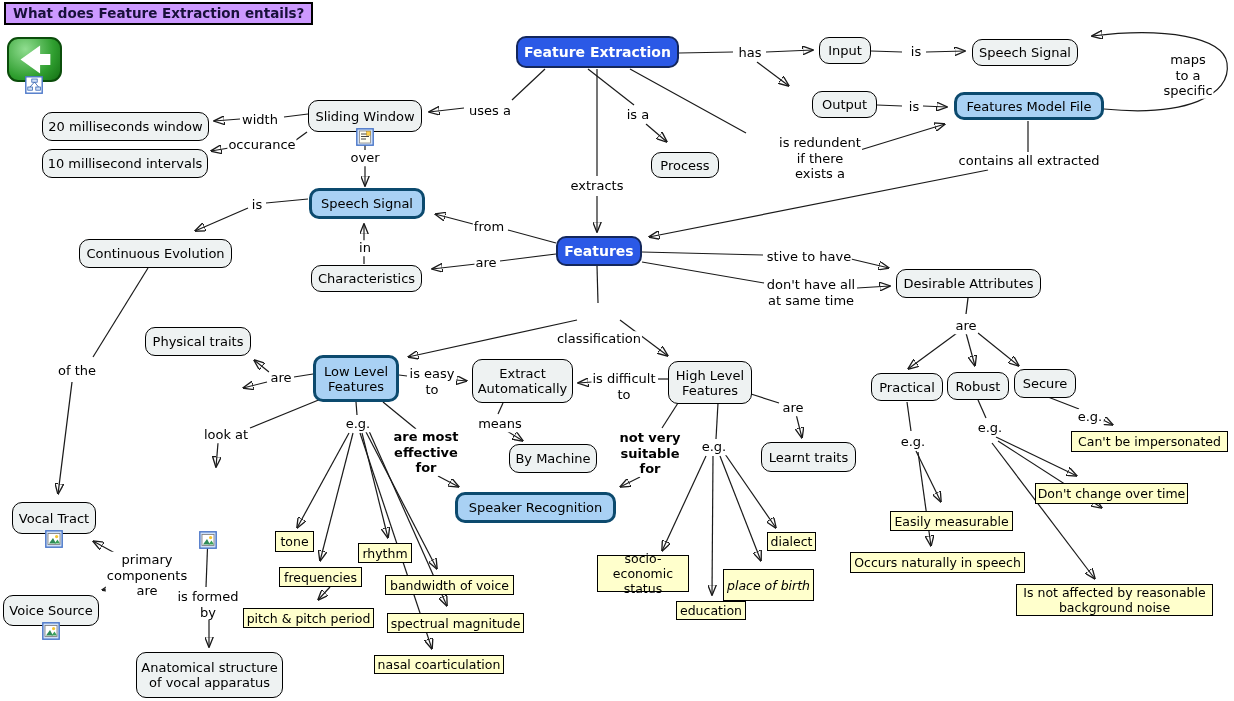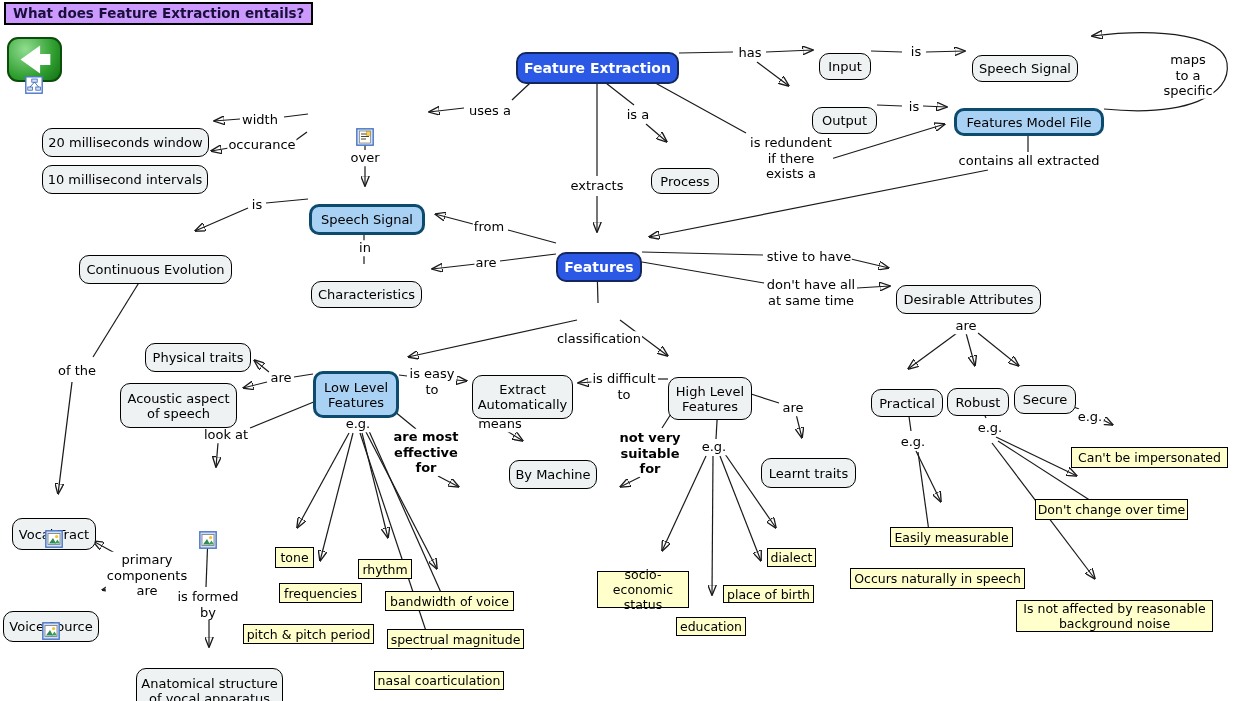--- a/index.html
+++ b/index.html
@@ -2,21 +2,21 @@
 <html style="--c-focus_node: #2b59e6; --c-focus_border: #14275c; --c-highlight_node: #a9d1f4; --c-concept_node: #eef2f2; --c-example_node: #ffffcc; --c-line: #1a1a1a; --c-title_bg: #cc99ff; --c-button_green: #2f9e2f;"><head>
 <meta charset="utf-8">
 <style>
   html,body{margin:0;padding:0;background:#fff;}
   #canvas{position:relative;width:1234px;height:701px;background:#fff;overflow:hidden;
           font-family:"DejaVu Sans","Liberation Sans",sans-serif;}
   #edges{position:absolute;left:0;top:0;width:1234px;height:701px;}
   #edges line,#edges path{stroke:var(--c-line,#1a1a1a);stroke-width:1.2px;fill:none;}
   .node{position:absolute;display:flex;align-items:center;justify-content:center;
         text-align:center;font-size:13px;line-height:15px;color:#000;
-        white-space:pre-line;box-sizing:border-box;z-index:2;margin-top:16px;}
+        white-space:pre-line;box-sizing:border-box;z-index:2;}
   .node.gray{background:var(--c-concept_node,#eef2f2);border:1px solid #000;border-radius:10px;}
   .node.blue{background:var(--c-highlight_node,#a9d1f4);border:3px solid #0c4a6e;border-radius:10px;}
   .node.focus{background:var(--c-focus_node,#2b59e6);border:2px solid var(--c-focus_border,#14275c);
               border-radius:10px;color:#fff;font-weight:bold;font-size:14px;}
   .node.yellow{background:var(--c-example_node,#ffffcc);border:1px solid #000;border-radius:0;
                font-size:12.5px;line-height:15px;}
   .label{position:absolute;transform:translate(-50%,-50%);font-size:13px;line-height:15.5px;
          text-align:center;color:#000;background:#fff;padding:0 1px;white-space:pre-line;z-index:1;}
   .label.bold{font-weight:bold;}
   .node-icon{position:absolute;width:18px;height:18px;z-index:3;}
@@ -143,52 +143,52 @@
         <rect x="6.8" y="3" width="5.4" height="3.2" fill="#cfe0f7" stroke="#2255aa" stroke-width="0.7"></rect>
         <rect x="2.8" y="11" width="4.6" height="3.2" fill="#cfe0f7" stroke="#2255aa" stroke-width="0.7"></rect>
         <rect x="10.8" y="11" width="4.6" height="3.2" fill="#cfe0f7" stroke="#2255aa" stroke-width="0.7"></rect>
       </svg>
     </div>
 <div class="node focus" style="left: 516px; top: 36px; width: 163px; height: 32px;">Feature Extraction</div>
     <div class="node gray" style="left: 819px; top: 37px; width: 52px; height: 27px;">Input</div>
     <div class="node gray" style="left: 972px; top: 39px; width: 106px; height: 27px;">Speech Signal</div>
     <div class="node gray" style="left: 812px; top: 91px; width: 65px; height: 27px;">Output</div>
     <div class="node blue" style="left: 954px; top: 92px; width: 150px; height: 28px;">Features Model File</div>
+    <div class="node gray" style="left: 308px; top: 100px; width: 114px; height: 32px;">Sliding Window</div>
     <div class="node-icon" style="left: 356px; top: 128px;">
       <svg viewBox="0 0 18 18">
         <rect x="0.8" y="0.8" width="16.4" height="16.4" fill="#cfe0f7" stroke="#4a76c8" stroke-width="1.4"></rect>
         <rect x="3.5" y="3" width="11" height="12" fill="#fffef2" stroke="#888" stroke-width="0.8"></rect>
         <line x1="5" y1="6" x2="13" y2="6" stroke="#444" stroke-width="1"></line>
         <line x1="5" y1="8.5" x2="13" y2="8.5" stroke="#444" stroke-width="1"></line>
         <line x1="5" y1="11" x2="10" y2="11" stroke="#444" stroke-width="1"></line>
         <rect x="10.6" y="3.6" width="3.6" height="3.6" fill="#ffd24d" stroke="#b8860b" stroke-width="0.5"></rect>
       </svg>
     </div>
     <div class="node gray" style="left: 42px; top: 112px; width: 167px; height: 29px;">20 milliseconds window</div>
     <div class="node gray" style="left: 42px; top: 149px; width: 166px; height: 29px;">10 millisecond intervals</div>
     <div class="node gray" style="left: 651px; top: 152px; width: 68px; height: 26px;">Process</div>
     <div class="node blue" style="left: 309px; top: 188px; width: 116px; height: 31px;">Speech Signal</div>
     <div class="node gray" style="left: 79px; top: 239px; width: 153px; height: 29px;">Continuous Evolution</div>
     <div class="node gray" style="left: 311px; top: 265px; width: 111px; height: 27px;">Characteristics</div>
     <div class="node focus" style="left: 556px; top: 236px; width: 86px; height: 30px;">Features</div>
     <div class="node gray" style="left: 896px; top: 269px; width: 145px; height: 29px;">Desirable Attributes</div>
     <div class="node gray" style="left: 145px; top: 327px; width: 106px; height: 29px;">Physical traits</div>
-    <div class="node gray" style="left: 120px; top: 367px; width: 117px; height: 45px;">Acoustic aspect
-of speech</div>
     <div class="node blue" style="left: 313px; top: 355px; width: 86px; height: 47px;">Low Level
 Features</div>
     <div class="node gray" style="left: 472px; top: 359px; width: 101px; height: 44px;">Extract
 Automatically</div>
     <div class="node gray" style="left: 668px; top: 361px; width: 84px; height: 43px;">High Level
 Features</div>
     <div class="node gray" style="left: 871px; top: 373px; width: 72px; height: 28px;">Practical</div>
     <div class="node gray" style="left: 947px; top: 372px; width: 62px; height: 28px;">Robust</div>
     <div class="node gray" style="left: 1014px; top: 369px; width: 62px; height: 29px;">Secure</div>
     <div class="node gray" style="left: 509px; top: 444px; width: 88px; height: 29px;">By Machine</div>
     <div class="node gray" style="left: 761px; top: 442px; width: 95px; height: 30px;">Learnt traits</div>
+    <div class="node blue" style="left: 455px; top: 492px; width: 161px; height: 31px;">Speaker Recognition</div>
     <div class="node-icon" style="left: 199px; top: 531px;">
       <svg viewBox="0 0 18 18">
         <rect x="0.8" y="0.8" width="16.4" height="16.4" fill="#cfe0f7" stroke="#4a76c8" stroke-width="1.4"></rect>
         <rect x="3" y="3.5" width="12" height="11" fill="#ffffff" stroke="#777" stroke-width="0.8"></rect>
         <circle cx="11.6" cy="6.6" r="1.6" fill="#f4c430"></circle>
         <path d="M4 13.5 L8 8 L11 13.5 Z" fill="#2e8b57"></path>
         <path d="M9.5 13.5 L12.5 9.6 L15 13.5 Z" fill="#3aa05a"></path>
       </svg>
     </div>
     <div class="node gray" style="left: 12px; top: 502px; width: 84px; height: 32px;">Vocal Tract</div>
@@ -216,36 +216,36 @@
     <div class="node yellow" style="left: 275px; top: 531px; width: 39px; height: 21px;">tone</div>
     <div class="node yellow" style="left: 279px; top: 567px; width: 83px; height: 20px;">frequencies</div>
     <div class="node yellow" style="left: 243px; top: 608px; width: 131px; height: 20px;">pitch &amp; pitch period</div>
     <div class="node yellow" style="left: 358px; top: 543px; width: 54px; height: 20px;">rhythm</div>
     <div class="node yellow" style="left: 385px; top: 575px; width: 129px; height: 20px;">bandwidth of voice</div>
     <div class="node yellow" style="left: 387px; top: 613px; width: 137px; height: 20px;">spectrual magnitude</div>
     <div class="node yellow" style="left: 374px; top: 655px; width: 130px; height: 19px;">nasal coarticulation</div>
     <div class="node yellow" style="left: 597px; top: 555px; width: 92px; height: 37px;">socio-economic
 status</div>
     <div class="node yellow" style="left: 676px; top: 601px; width: 70px; height: 19px;">education</div>
-    <div class="node yellow" style="left: 723px; top: 569px; width: 91px; height: 18px;">place of birth</div>
+    <div class="node yellow" style="left: 723px; top: 569px; width: 91px; height: 32px; font-style: italic;">place of birth</div>
     <div class="node yellow" style="left: 767px; top: 532px; width: 49px; height: 19px;">dialect</div>
     <div class="node yellow" style="left: 890px; top: 511px; width: 123px; height: 20px;">Easily measurable</div>
     <div class="node yellow" style="left: 850px; top: 552px; width: 175px; height: 21px;">Occurs naturally in speech</div>
     <div class="node yellow" style="left: 1071px; top: 431px; width: 157px; height: 21px;">Can't be impersonated</div>
     <div class="node yellow" style="left: 1035px; top: 483px; width: 153px; height: 21px;">Don't change over time</div>
     <div class="node yellow" style="left: 1016px; top: 584px; width: 197px; height: 32px;">Is not affected by reasonable
 background noise</div>
     <div class="label" style="left: 750px; top: 53px;">has</div>
     <div class="label" style="left: 916px; top: 52px;">is</div>
     <div class="label" style="left: 914px; top: 107px;">is</div>
     <div class="label" style="left: 1188px; top: 75px;">maps to a
 specific</div>
     <div class="label" style="left: 490px; top: 111px;">uses a</div>
     <div class="label" style="left: 638px; top: 115px;">is a</div>
-    <div class="label" style="left: 791px; top: 158px;">is redundent
+    <div class="label" style="left: 820px; top: 158px;">is redundent
 if there
 exists a</div>
     <div class="label" style="left: 1029px; top: 161px;">contains all extracted</div>
     <div class="label" style="left: 260px; top: 120px;">width</div>
     <div class="label" style="left: 262px; top: 145px;">occurance</div>
     <div class="label" style="left: 365px; top: 158px;">over</div>
     <div class="label" style="left: 597px; top: 186px;">extracts</div>
     <div class="label" style="left: 257px; top: 205px;">is</div>
     <div class="label" style="left: 365px; top: 248px;">in</div>
     <div class="label" style="left: 489px; top: 227px;">from</div>

